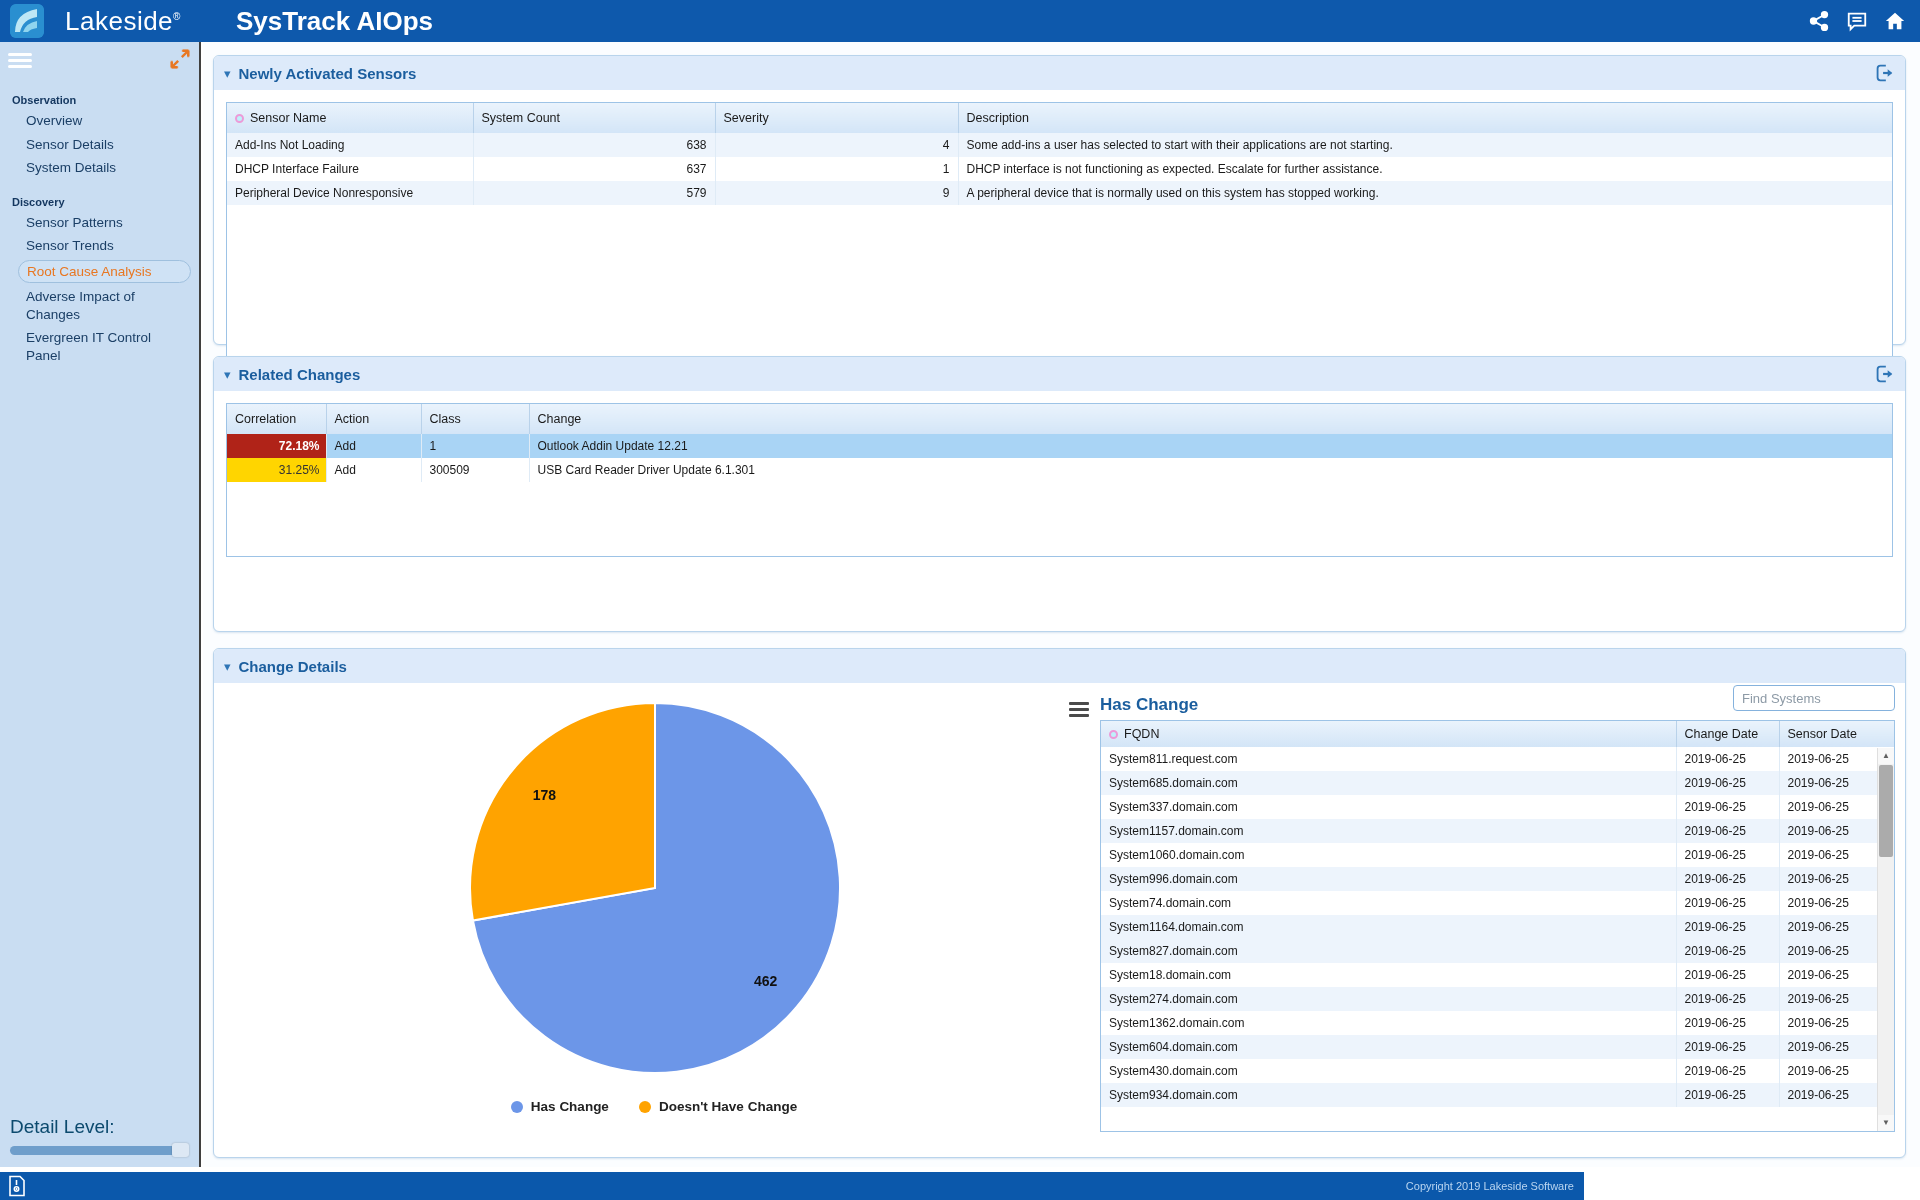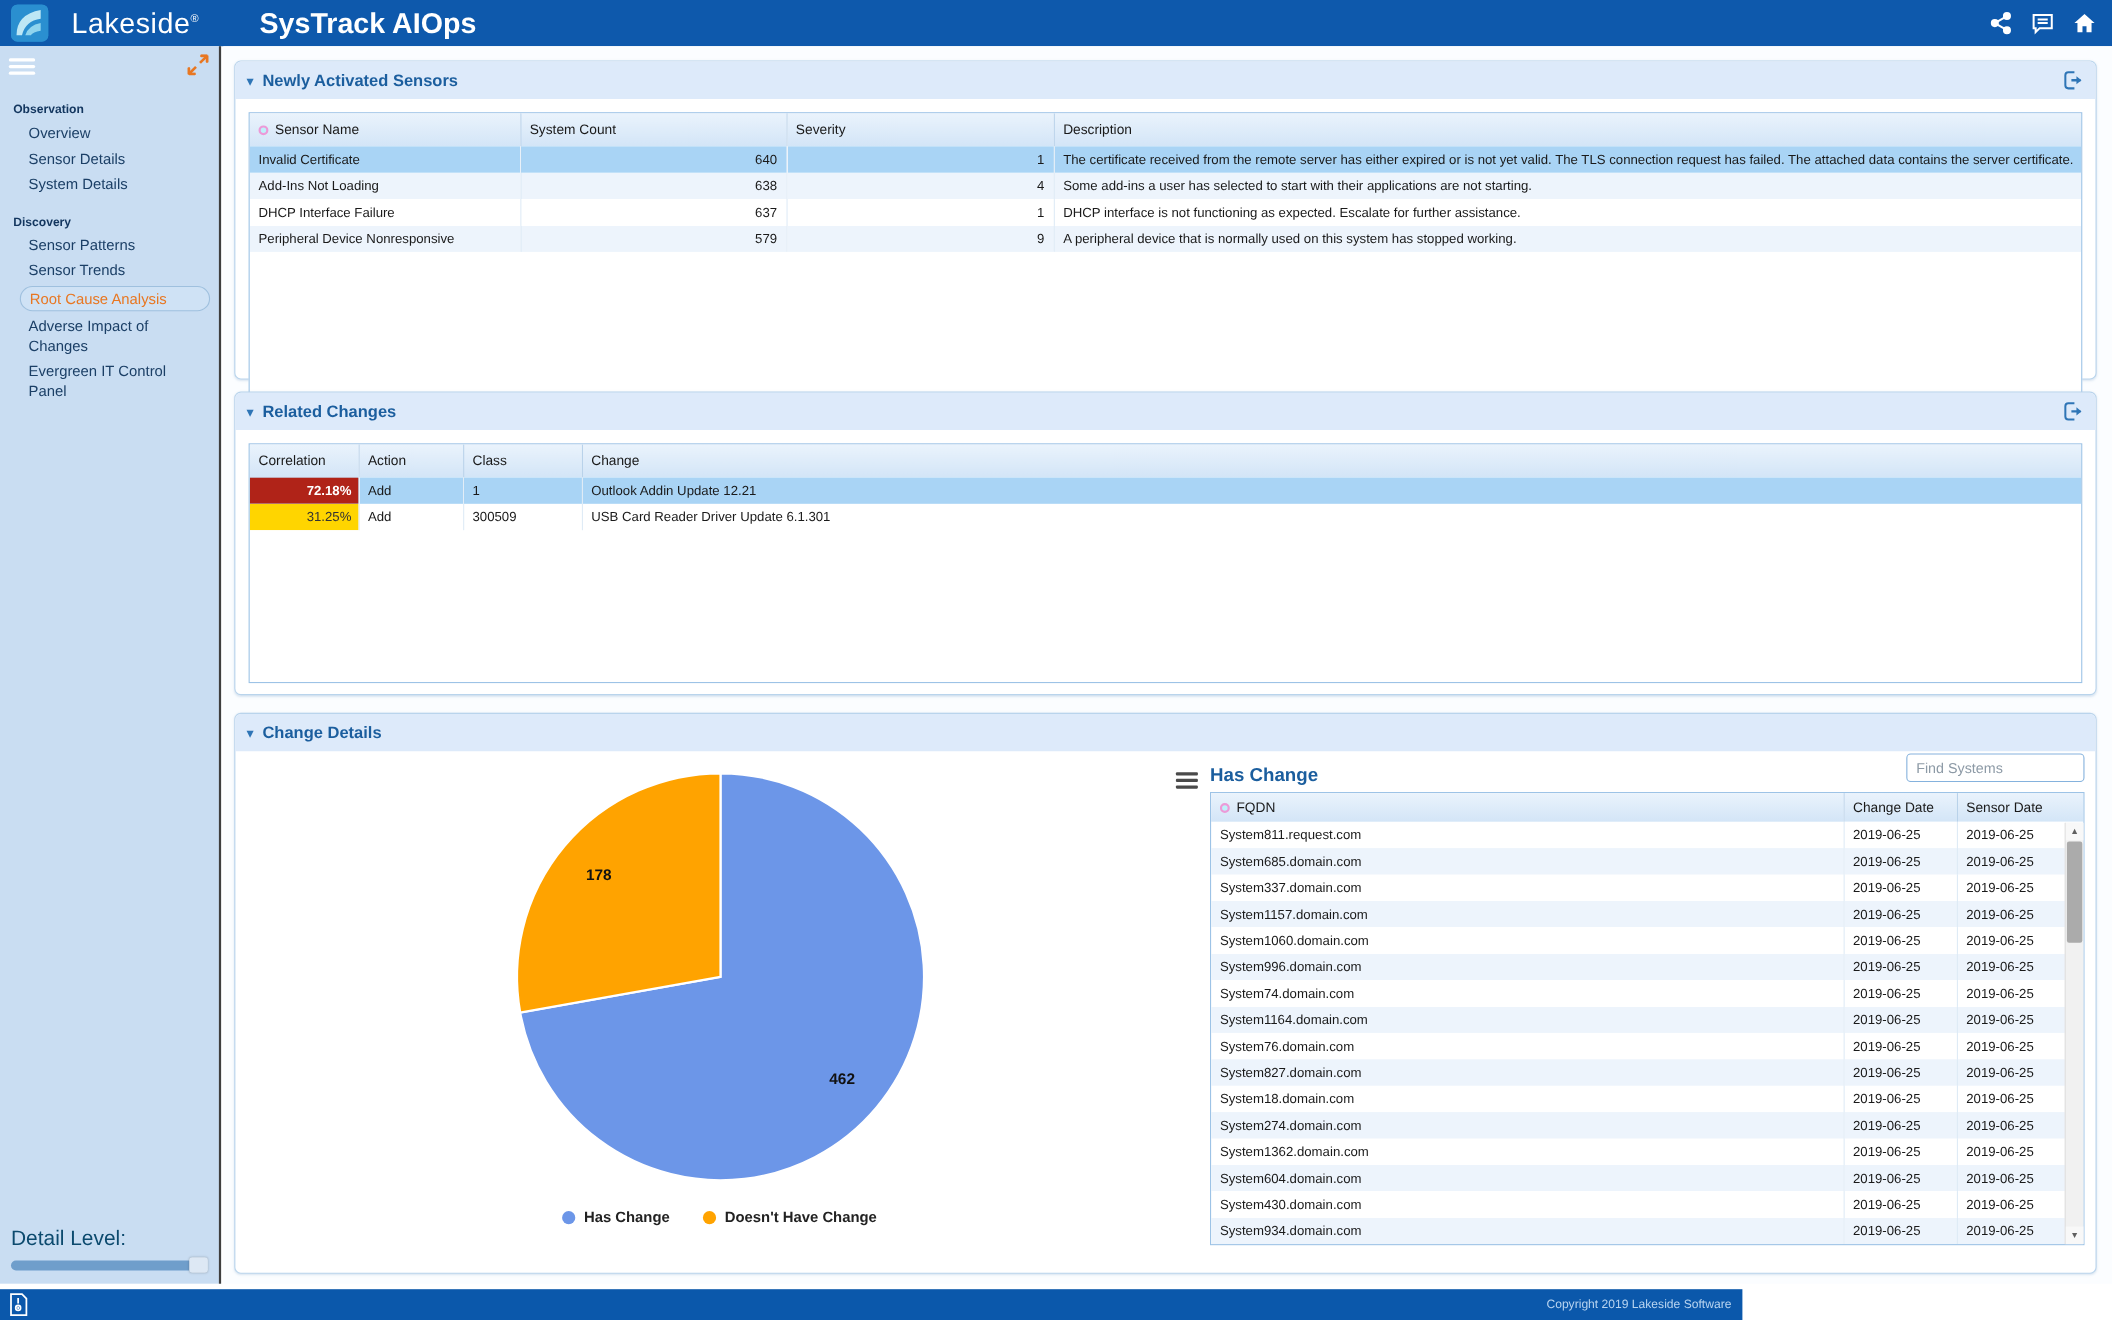--- a/index.html
+++ b/index.html
@@ -167,26 +167,20 @@
             </colgroup>
           <thead>
             <tr>
               <th><span class="col-circle"></span><span>Sensor Name</span></th>
               <th>System Count</th>
               <th>Severity</th>
               <th>Description</th>
             </tr>
           </thead>
           <tbody id="sensors-rows">
-              <tr class="sel">
-                <td>Invalid Certificate</td>
-                <td class="num">640</td>
-                <td class="num">1</td>
-                <td>The certificate received from the remote server has either expired or is not yet valid. The TLS connection request has failed. The attached data contains the server certificate.</td>
-              </tr>
               <tr class="alt">
                 <td>Add-Ins Not Loading</td>
                 <td class="num">638</td>
                 <td class="num">4</td>
                 <td>Some add-ins a user has selected to start with their applications are not starting.</td>
               </tr>
               <tr>
                 <td>DHCP Interface Failure</td>
                 <td class="num">637</td>
                 <td class="num">1</td>
@@ -208,21 +202,21 @@
     <div class="panel-header">
       <span class="ph-caret">▾</span>
       <span class="ph-title">Related Changes</span>
       <svg class="ph-export" viewBox="0 0 24 24" fill="none" stroke="#2e75b6" stroke-width="2">
         <path d="M14 4 H8 a3 3 0 0 0 -3 3 v10 a3 3 0 0 0 3 3 h6"></path>
         <path d="M11 12 h9" stroke-width="2.4"></path>
           <path d="M16 8 l5 4 -5 4" fill="#2e75b6" stroke="none"></path>
       </svg>
     </div>
     <div class="panel-body">
-      <div class="table-wrap" style="height:218px;">
+      <div class="table-wrap" style="height:154px;">
         <table class="grid">
           <colgroup>
               <col style="width:99px">
               <col style="width:95px">
               <col style="width:108px">
               <col>
             </colgroup>
           <thead>
             <tr>
               <th>Correlation</th>
@@ -333,25 +327,20 @@
               <tr>
                 <td>System74.domain.com</td>
                 <td>2019-06-25</td>
                 <td>2019-06-25</td>
               </tr>
               <tr class="alt">
                 <td>System1164.domain.com</td>
                 <td>2019-06-25</td>
                 <td>2019-06-25</td>
               </tr>
-              <tr>
-                <td>System76.domain.com</td>
-                <td>2019-06-25</td>
-                <td>2019-06-25</td>
-              </tr>
               <tr class="alt">
                 <td>System827.domain.com</td>
                 <td>2019-06-25</td>
                 <td>2019-06-25</td>
               </tr>
               <tr>
                 <td>System18.domain.com</td>
                 <td>2019-06-25</td>
                 <td>2019-06-25</td>
               </tr>

